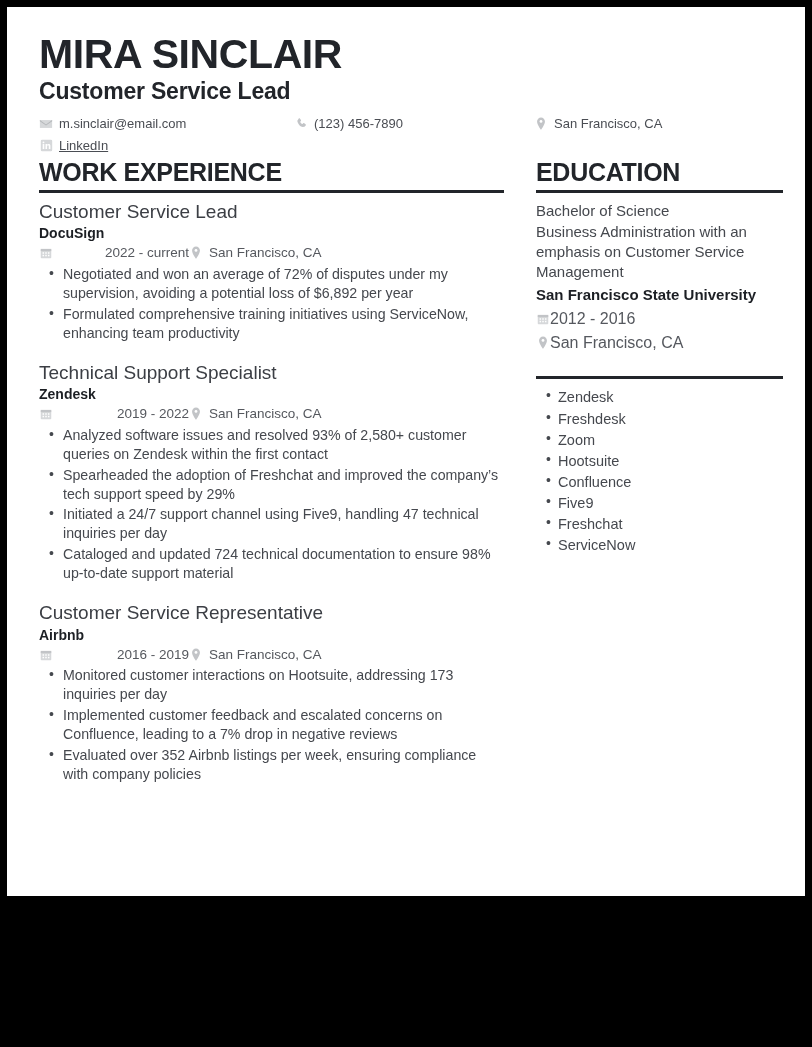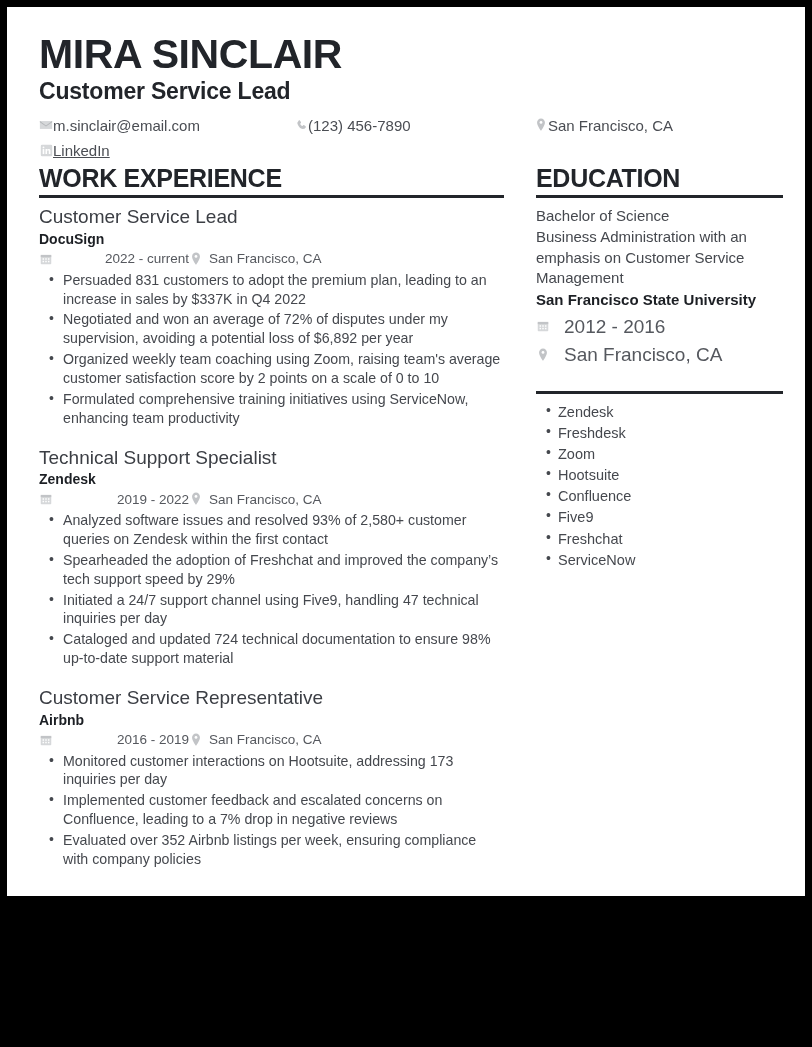--- a/index.html
+++ b/index.html
@@ -52,21 +52,22 @@
 
   .contact-rows { margin: 0; }
   .contact-line {
     display: flex;
     align-items: flex-start;
     margin-bottom: 4px;
   }
   .contact-item {
     display: flex;
     align-items: center;
-    font-size: 15px;
+    gap: 6px;
+    font-size: 13px;
     color: #4a4d53;
     line-height: 1.4;
   }
   .contact-item.slot-email  { width: 255px; flex: 0 0 255px; }
   .contact-item.slot-phone  { width: 240px; flex: 0 0 240px; }
   .contact-item.slot-loc    { flex: 0 0 auto; }
   .contact-link {
     color: #4a4d53;
     text-decoration: underline;
   }
@@ -177,22 +178,22 @@
   .edu-school {
     font-size: 15px;
     font-weight: 700;
     color: #1c1f24;
     line-height: 1.3;
     margin: 0 0 3px 0;
   }
   .edu-meta {
     display: flex;
     align-items: center;
-    gap: 14px;
-    font-size: 19px;
+    gap: 0;
+    font-size: 16px;
     color: #55585e;
     line-height: 1.45;
     margin-bottom: 1px;
   }
 
   
   .skills-section { margin-top: 22px; }
   ul.skills {
     margin: 0;
     padding: 0 0 0 22px;
@@ -303,23 +304,21 @@
               <span class="ico">
                 <svg width="12" height="14" viewBox="0 0 12 16" fill="currentColor" aria-hidden="true">
                   <path d="M6 0.6C3.5 0.6 1.5 2.6 1.5 5.1c0 3.2 4.1 9.1 4.1 9.1.2.3.6.3.8 0 0 0 4.1-5.9 4.1-9.1C10.5 2.6 8.5.6 6 .6z" fill="#c2c4c7"></path>
                   <circle cx="6" cy="5.1" r="1.6" fill="#ffffff"></circle>
                 </svg>
               </span>
               <span>San Francisco, CA</span>
             </span>
           </div>
           <ul class="bullets">
-            <li>Persuaded 831 customers to adopt the premium plan, leading to an increase in sales by $337K in Q4 2022</li>
             <li>Negotiated and won an average of 72% of disputes under my supervision, avoiding a potential loss of $6,892 per year</li>
-            <li>Organized weekly team coaching using Zoom, raising team's average customer satisfaction score by 2 points on a scale of 0 to 10</li>
             <li>Formulated comprehensive training initiatives using ServiceNow, enhancing team productivity</li>
           </ul>
         </div>
 
         <div class="job">
           <div class="job-title">Technical Support Specialist</div>
           <div class="job-company">Zendesk</div>
           <div class="job-meta">
             <span class="meta-item meta-dates">
               <span class="ico">

